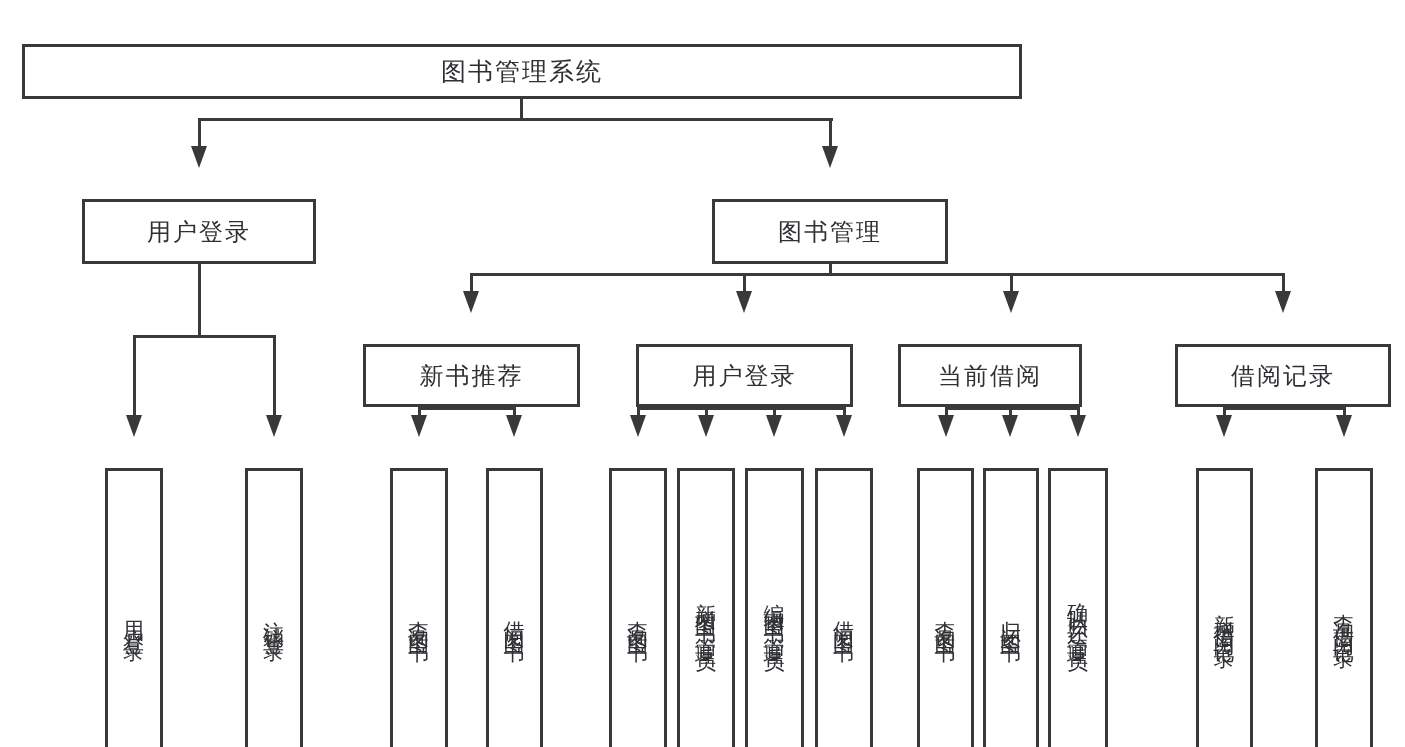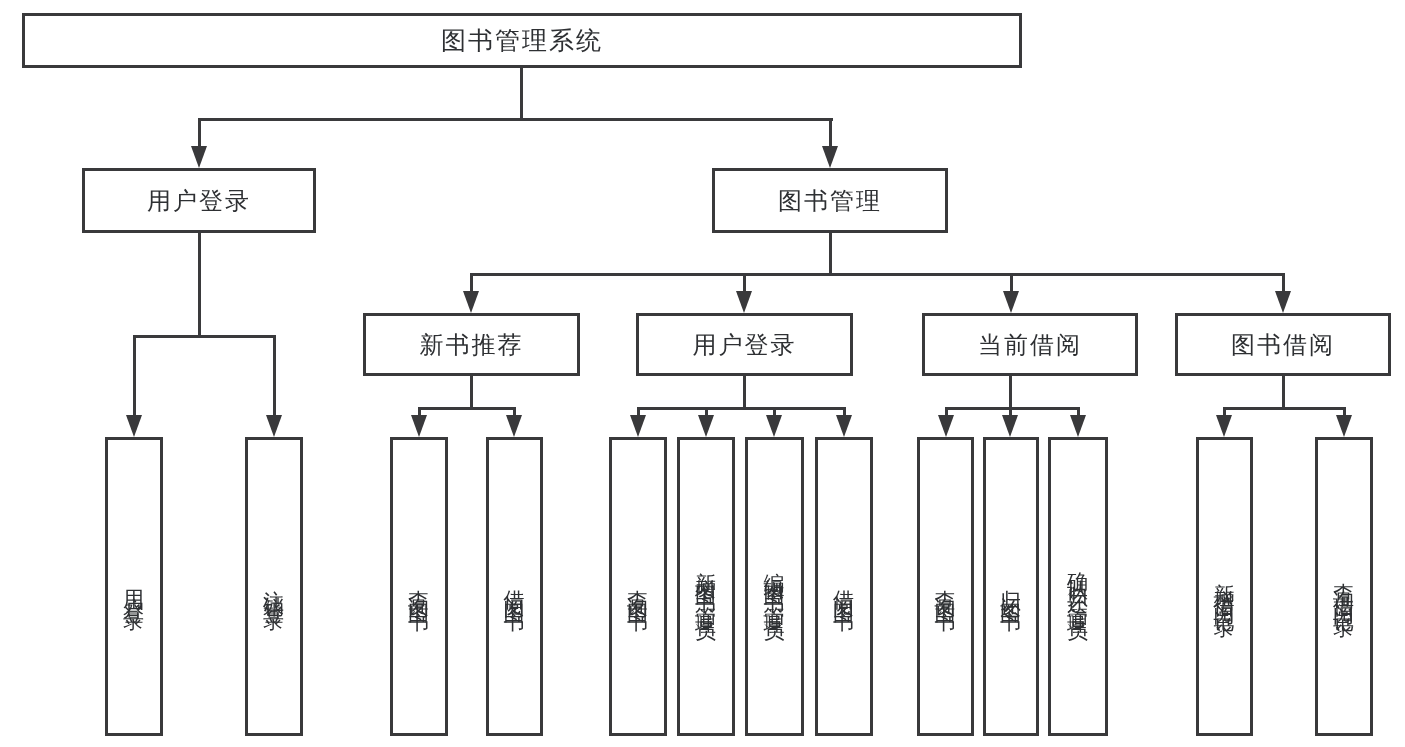--- a/index.html
+++ b/index.html
@@ -11,20 +11,21 @@
     overflow:hidden;
   }
   
   .node,.vnode{
     position:absolute;
     box-sizing:border-box;
     border:3px solid #39393b;
     background:#ffffff;
     display:flex;align-items:center;justify-content:center;
     color:#2e3033;
+    margin-top:31px;
   }
   .node{font-size:24px;letter-spacing:2px;white-space:nowrap;}
   .node.root{font-size:25px;}
   .vnode .vtext{
     writing-mode:vertical-rl;
     text-orientation:mixed;
     font-size:21px;
     letter-spacing:7px;
     line-height:1;
     white-space:nowrap;
@@ -122,25 +123,25 @@
   <div class="node" style="left:712px;top:168px;width:236px;height:65px">
     <span>图书管理</span>
   </div>
 
   <div class="node" style="left:363px;top:313px;width:217px;height:63px">
     <span>新书推荐</span>
   </div>
   <div class="node" style="left:636px;top:313px;width:217px;height:63px">
     <span>用户登录</span>
   </div>
-  <div class="node" style="left:922px;top:313px;width:216px;height:63px">
+  <div class="node" style="left:898px;top:313px;width:184px;height:63px">
     <span>当前借阅</span>
   </div>
   <div class="node" style="left:1175px;top:313px;width:216px;height:63px">
-    <span>图书借阅</span>
+    <span>借阅记录</span>
   </div>
 
   <div class="vnode" style="left:105px;top:437px;width:58px;height:299px">
     <span class="vtext">用户登录</span>
   </div>
   <div class="vnode" style="left:245px;top:437px;width:58px;height:299px">
     <span class="vtext">注销登录</span>
   </div>
 
   <div class="vnode" style="left:390px;top:437px;width:58px;height:299px">

